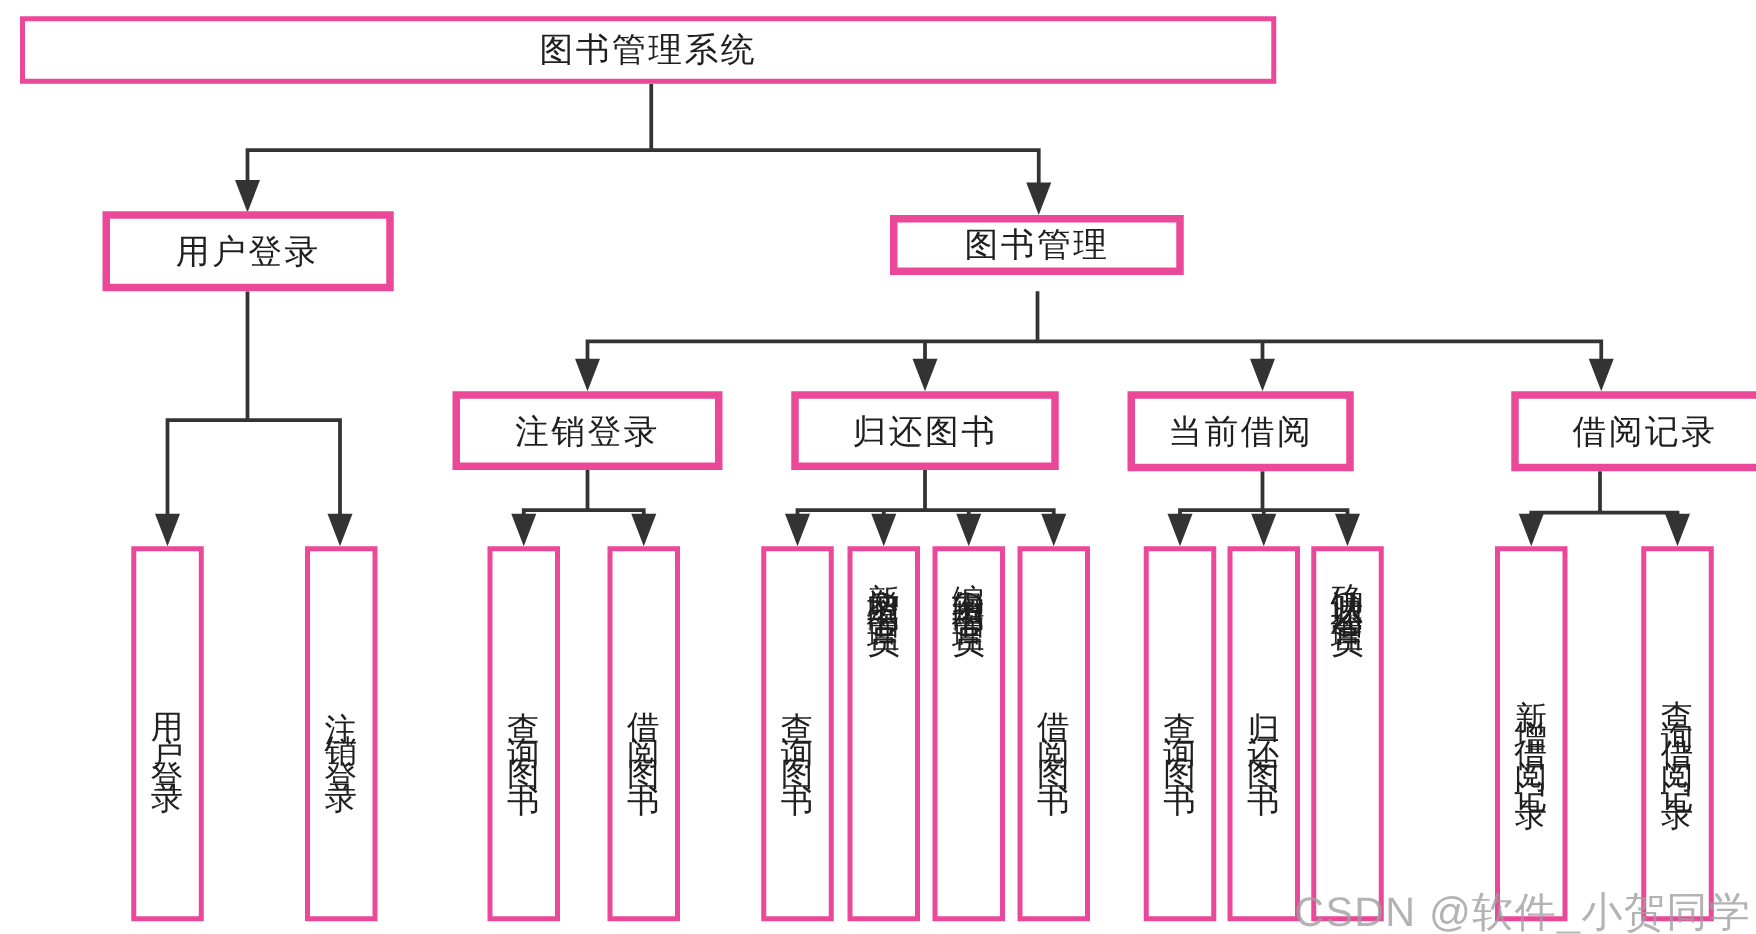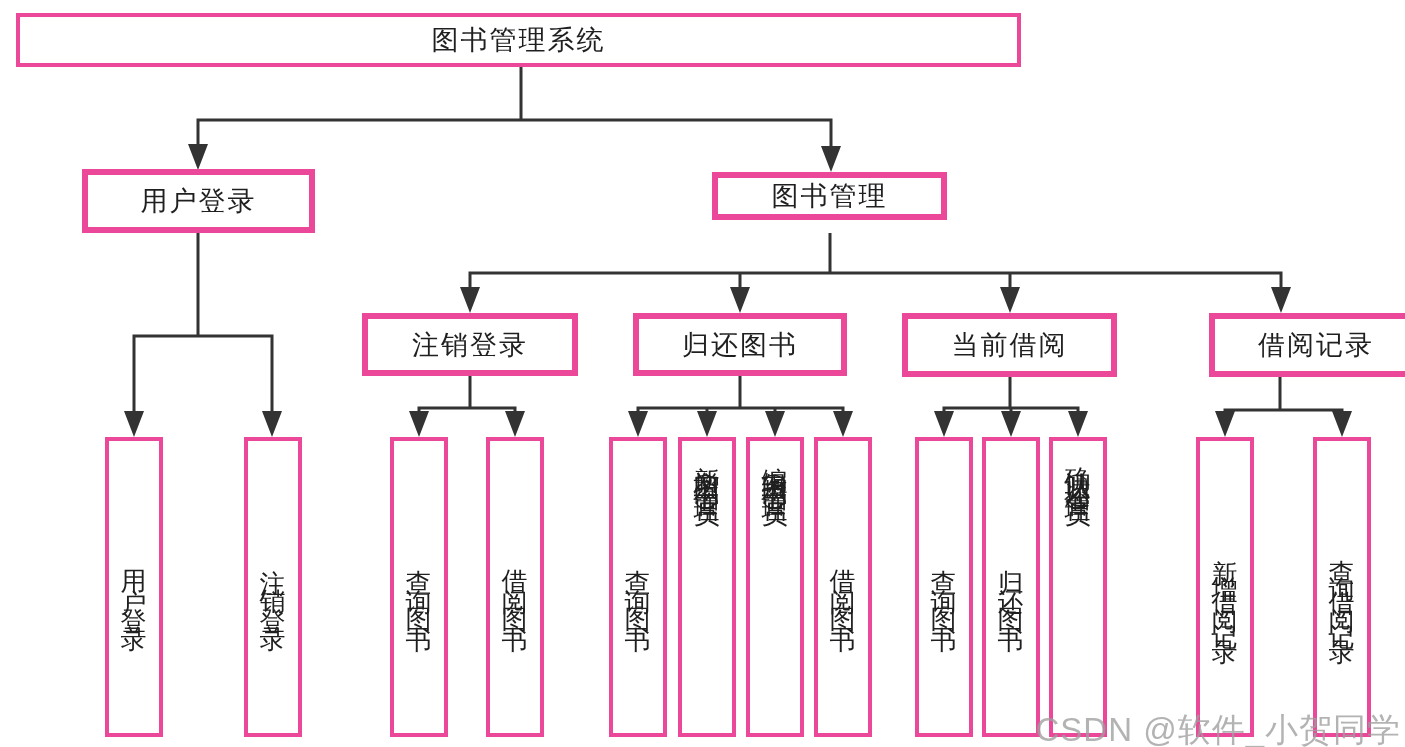--- a/index.html
+++ b/index.html
@@ -66,21 +66,21 @@
   <div class="node h-node" style="left:712px; top:172px; width:235px; height:48px;">
     <span>图书管理</span>
   </div>
 
   <div class="node h-node" style="left:362px; top:313px; width:216px; height:63px;">
     <span>注销登录</span>
   </div>
   <div class="node h-node" style="left:633px; top:313px; width:214px; height:63px;">
     <span>归还图书</span>
   </div>
-  <div class="node h-node" style="left:902px; top:313px; width:215px; height:64px;">
+  <div class="node h-node" style="left:902px; top:313px; width:181px; height:64px;">
     <span>当前借阅</span>
   </div>
   <div class="node h-node" style="left:1173px; top:313px; width:214px; height:64px;margin-left:36px;">
     <span>借阅记录</span>
   </div>
 
   <div class="node leaf v-short" style="left:105px;">
     <span class="vtxt">用户登录</span>
   </div>
   <div class="node leaf v-short" style="left:244px;">

